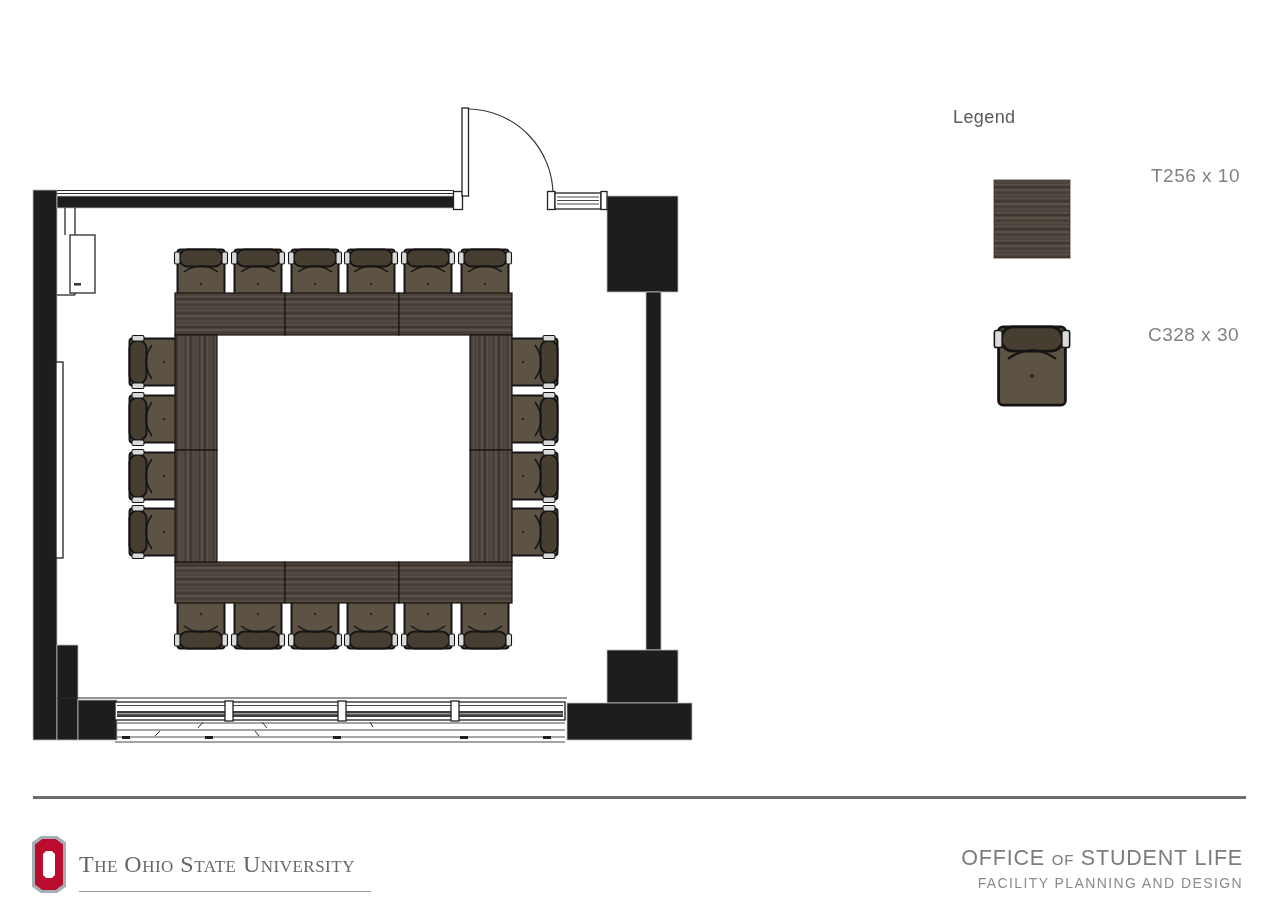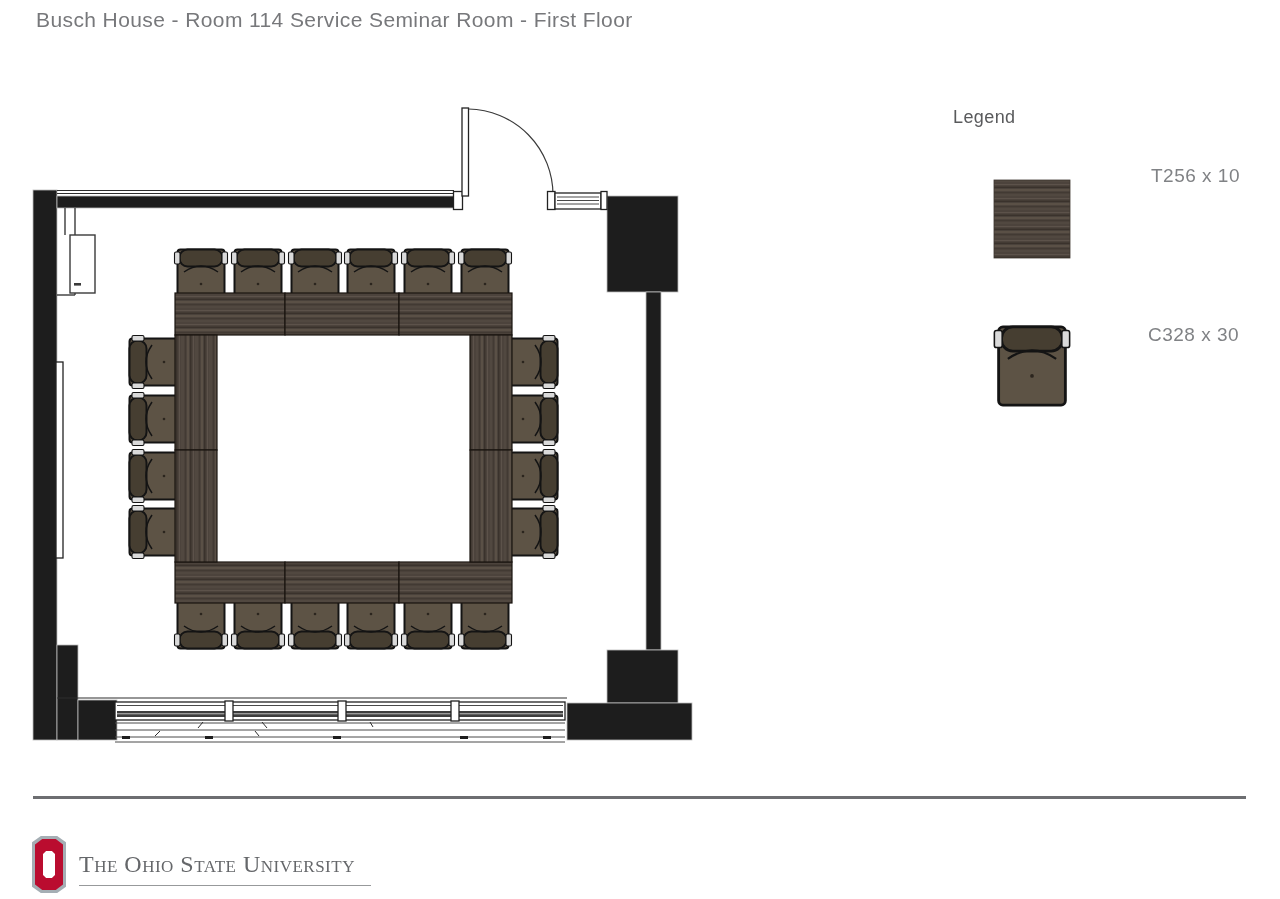--- a/index.html
+++ b/index.html
@@ -19,21 +19,21 @@
   
   #footer-rule{left:33px;top:796px;width:1213px;height:3px;background:#6d6e71;}
   #osu-logo{left:32px;top:836px;width:34px;height:57px;}
   .blocko{position:absolute;clip-path:polygon(26% 0,74% 0,100% 11%,100% 89%,74% 100%,26% 100%,0 89%,0 11%);}
   #blocko-outline{left:0;top:0;width:34px;height:57px;background:#a5aeb4;}
   #blocko-red{left:3px;top:3px;width:28px;height:51px;background:#ba0c2f;}
   #blocko-white{left:11px;top:15px;width:12px;height:27px;background:#ffffff;}
   #osu-wordmark{
     left:79px;top:851px;width:292px;font-family:"Liberation Serif", serif;
     font-variant:small-caps;font-size:24px;color:#65676a;letter-spacing:.5px;
-    padding-bottom:7px;border-bottom:1.5px solid #97999b;white-space:nowrap;
+    padding-bottom:13px;border-bottom:1.5px solid #97999b;white-space:nowrap;
   }
   #office-block{right:37px;top:846px;text-align:right;color:#7a7c7f;}
   #office-line1{font-size:21.5px;letter-spacing:.8px;font-variant:small-caps;white-space:nowrap;}
   #office-line2{font-size:14px;letter-spacing:1.4px;color:#8a8b8d;margin-top:4px;white-space:nowrap;}
   
   #plan-svg{left:0;top:0;}
   .wall{fill:var(--wall,#1d1d1d);stroke:#bcbcbc;stroke-width:.8;}
   .thinline{stroke:#2e2e2e;stroke-width:1.2;fill:none;}
   .fixline{stroke:#3a3a3a;stroke-width:1.4;fill:none;}
   .whiterect{fill:#ffffff;stroke:#222;stroke-width:1.3;}
@@ -319,27 +319,30 @@
           <rect x="-23.5" y="-27.5" width="47" height="55" rx="3" class="chair-seat"></rect>
           <rect x="-21.5" y="-27.5" width="43" height="17" rx="8" class="chair-back"></rect>
           <path d="M -17 -5 Q 0 -17 17 -5" class="chair-line"></path>
           <rect x="-26.5" y="-25" width="5.5" height="12" rx="1.5" class="chair-tab"></rect>
           <rect x="21" y="-25" width="5.5" height="12" rx="1.5" class="chair-tab"></rect>
           <circle cx="0" cy="7" r="1.3" class="chair-dot"></circle>
         </g>
       </g>
   </svg>
 
-  <div id="plan-title" class="abs">Busch House - Room 114 Service Seminar Room - First Floor</div>
 
   <div id="legend-heading" class="abs">Legend</div>
   <div id="legend-label-table" class="abs legend-label">T256 x 10</div>
   <div id="legend-label-chair" class="abs legend-label">C328 x 30</div>
 
   <div id="footer-rule" class="abs"></div>
   <div id="osu-logo" class="abs">
     <div id="blocko-outline" class="blocko"></div>
     <div id="blocko-red" class="blocko"></div>
     <div id="blocko-white" class="blocko"></div>
   </div>
   <div id="osu-wordmark" class="abs">The Ohio State University</div>
+  <div id="office-block" class="abs">
+    <div id="office-line1">OFFICE of STUDENT LIFE</div>
+    <div id="office-line2">FACILITY PLANNING AND DESIGN</div>
+  </div>
 
 </div>
 
 </body></html>

